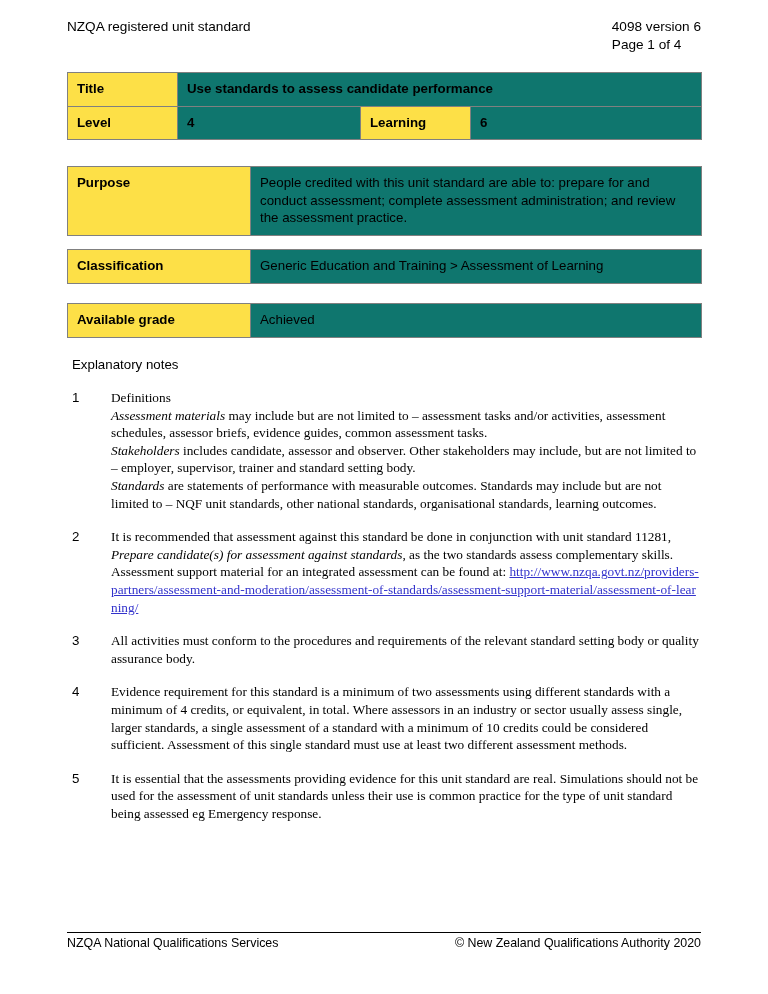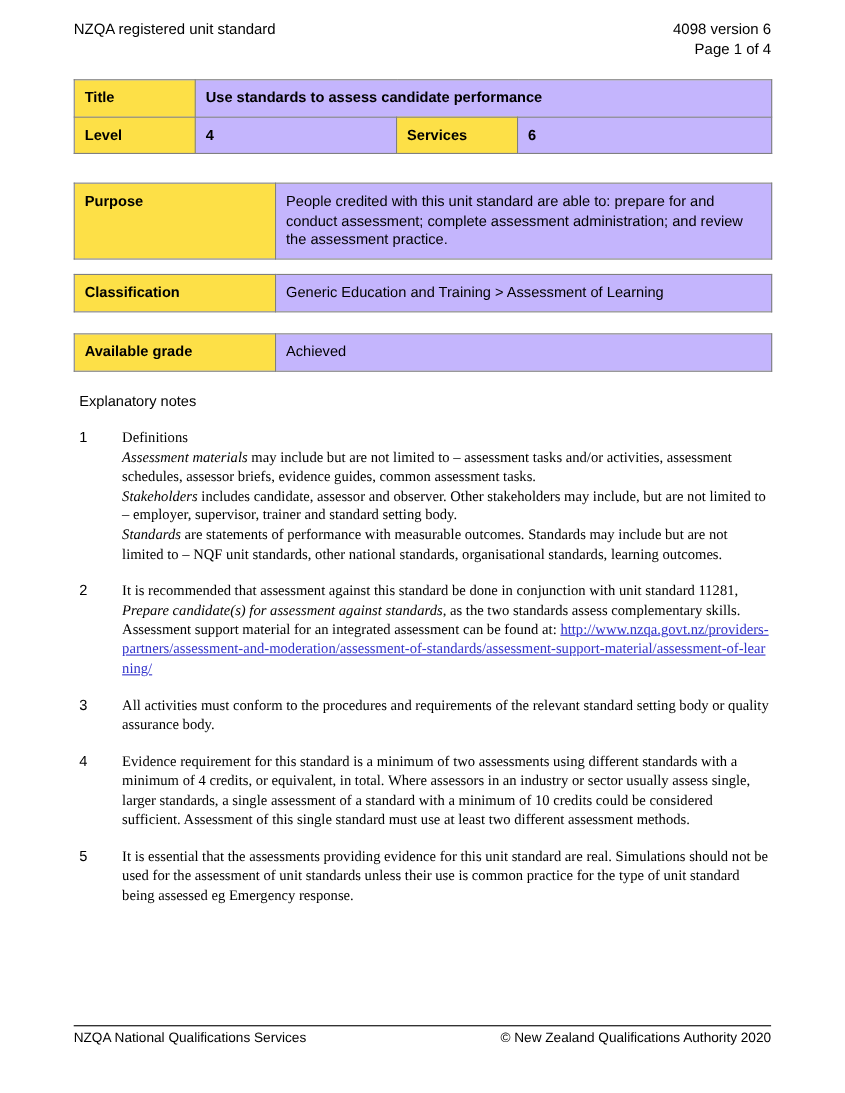--- a/index.html
+++ b/index.html
@@ -33,21 +33,21 @@
     display: flex;
     justify-content: space-between;
     align-items: flex-start;
   }
   .doc-header .left {
     font-size: 13.6px;
     line-height: 18px;
     white-space: nowrap;
   }
   .doc-header .right {
-    text-align: right;
+    text-align: left;
     font-size: 13.6px;
     line-height: 18px;
     white-space: nowrap;
   }
 
   
   .tbl {
     position: absolute;
     left: 67px;
     width: 634px;
@@ -59,21 +59,21 @@
     border: 1px solid #808080;
     padding: 7px 9px 8px 9px;
     vertical-align: top;
     line-height: 17.5px;
   }
   .tbl td.lbl {
     background: #fde047;
     font-weight: bold;
   }
   .tbl td.val {
-    background: #c4b5fd;
+    background: #0f766e;
   }
   .tbl td.val.bold {
     font-weight: bold;
   }
 
   #title-table { top: 72px; }
   #purpose-table { top: 166px; }
   #classification-table { top: 249px; }
   #grade-table { top: 303px; }
 
@@ -162,21 +162,21 @@
       <col style="width:231px">
     </colgroup>
     <tbody>
       <tr>
         <td class="lbl">Title</td>
         <td class="val bold" colspan="3">Use standards to assess candidate performance</td>
       </tr>
       <tr>
         <td class="lbl">Level</td>
         <td class="val bold">4</td>
-        <td class="lbl">Services</td>
+        <td class="lbl">Learning</td>
         <td class="val bold">6</td>
       </tr>
     </tbody>
   </table>
 
   <table class="tbl" id="purpose-table">
     <colgroup>
       <col style="width:183px">
       <col style="width:451px">
     </colgroup>

